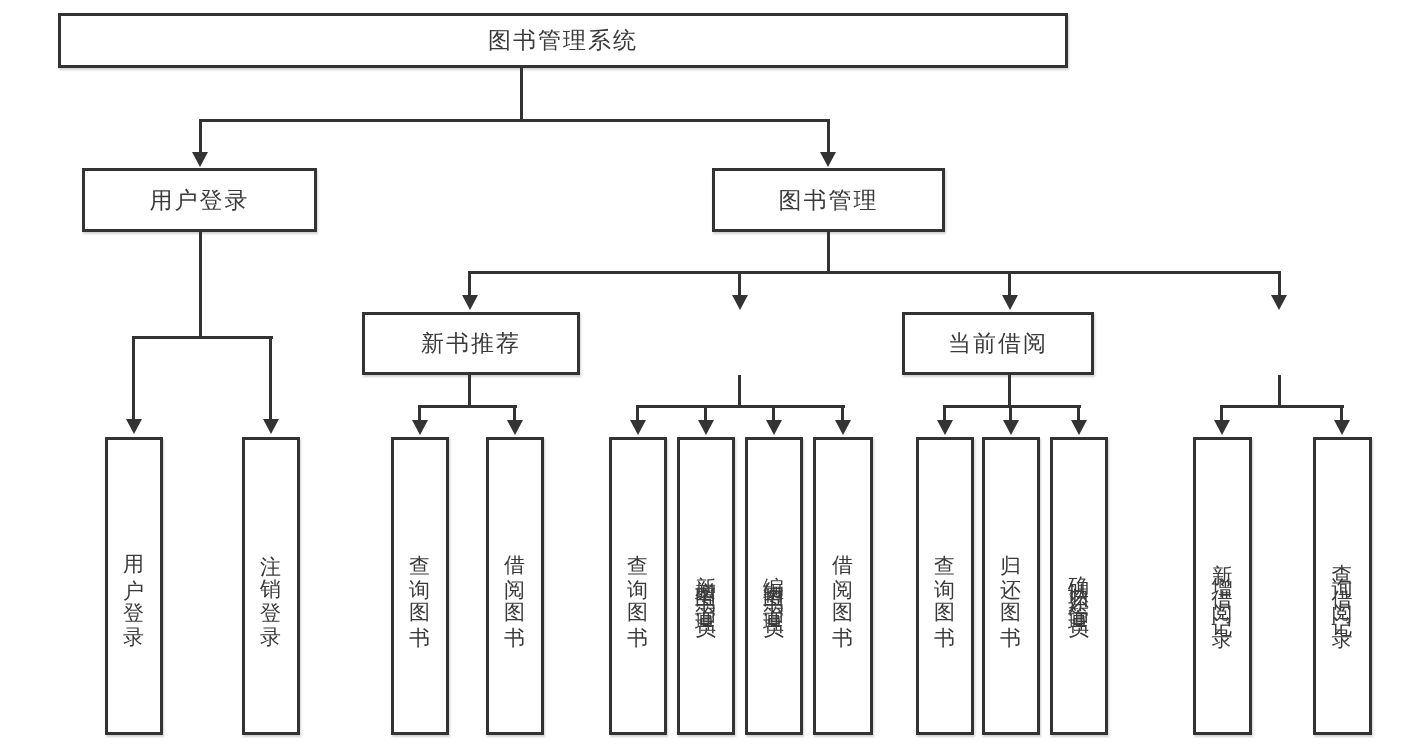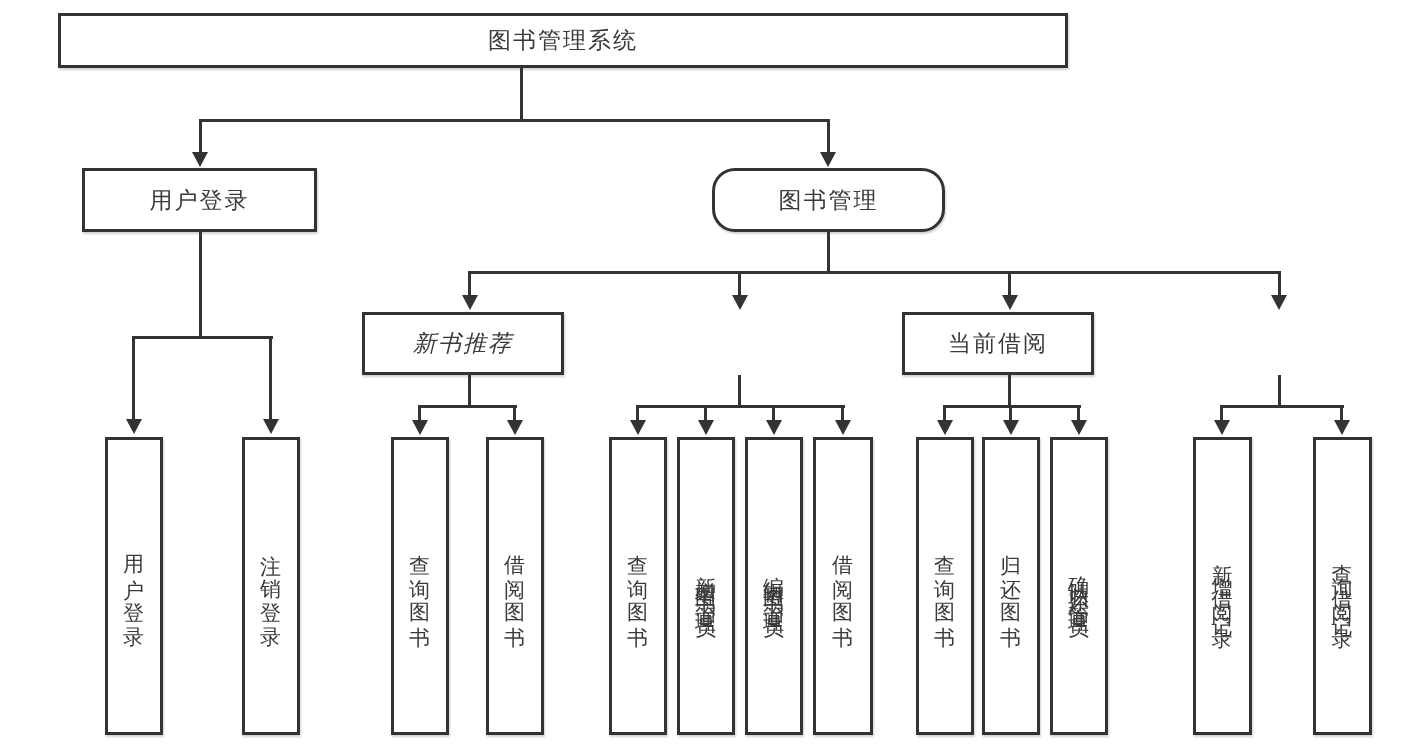--- a/index.html
+++ b/index.html
@@ -69,21 +69,21 @@
   <div class="v" style="left:520px;top:66px;height:56px;"></div>
   <div class="h" style="left:199px;top:119px;width:631px;"></div>
   <div class="v" style="left:199px;top:119px;height:34px;"></div>
   <div class="a" style="left:192px;top:152px;"></div>
   <div class="v" style="left:827px;top:119px;height:34px;"></div>
   <div class="a" style="left:820px;top:152px;"></div>
 
   <div class="node" style="left:82px;top:168px;width:235px;height:64px;">
     <span>用户登录</span>
   </div>
-  <div class="node" style="left:712px;top:168px;width:233px;height:64px;border-radius:23px;">
+  <div class="node" style="left:712px;top:168px;width:233px;height:64px;">
     <span>图书管理</span>
   </div>
 
   <div class="v" style="left:199px;top:232px;height:107px;"></div>
   <div class="h" style="left:133px;top:336px;width:140px;"></div>
   <div class="v" style="left:132px;top:336px;height:84px;"></div>
   <div class="a" style="left:126px;top:419px;"></div>
   <div class="v" style="left:269px;top:336px;height:84px;"></div>
   <div class="a" style="left:263px;top:419px;"></div>
 
@@ -91,21 +91,21 @@
   <div class="h" style="left:468px;top:271px;width:813px;"></div>
   <div class="v" style="left:468px;top:271px;height:25px;"></div>
   <div class="a" style="left:462px;top:295px;"></div>
   <div class="v" style="left:738px;top:271px;height:25px;"></div>
   <div class="a" style="left:732px;top:295px;"></div>
   <div class="v" style="left:1008px;top:271px;height:25px;"></div>
   <div class="a" style="left:1002px;top:295px;"></div>
   <div class="v" style="left:1278px;top:271px;height:25px;"></div>
   <div class="a" style="left:1271px;top:295px;"></div>
 
-  <div class="node" style="left:362px;top:312px;width:202px;height:63px;font-style:italic;">
+  <div class="node" style="left:362px;top:312px;width:218px;height:63px;">
     <span>新书推荐</span>
   </div>
   <div class="node" style="left:902px;top:312px;width:192px;height:63px;">
     <span>当前借阅</span>
   </div>
 
   <div class="v" style="left:468px;top:375px;height:33px;"></div>
   <div class="h" style="left:419px;top:405px;width:98px;"></div>
   <div class="v" style="left:418px;top:405px;height:17px;"></div>
   <div class="a" style="left:412px;top:420px;"></div>

